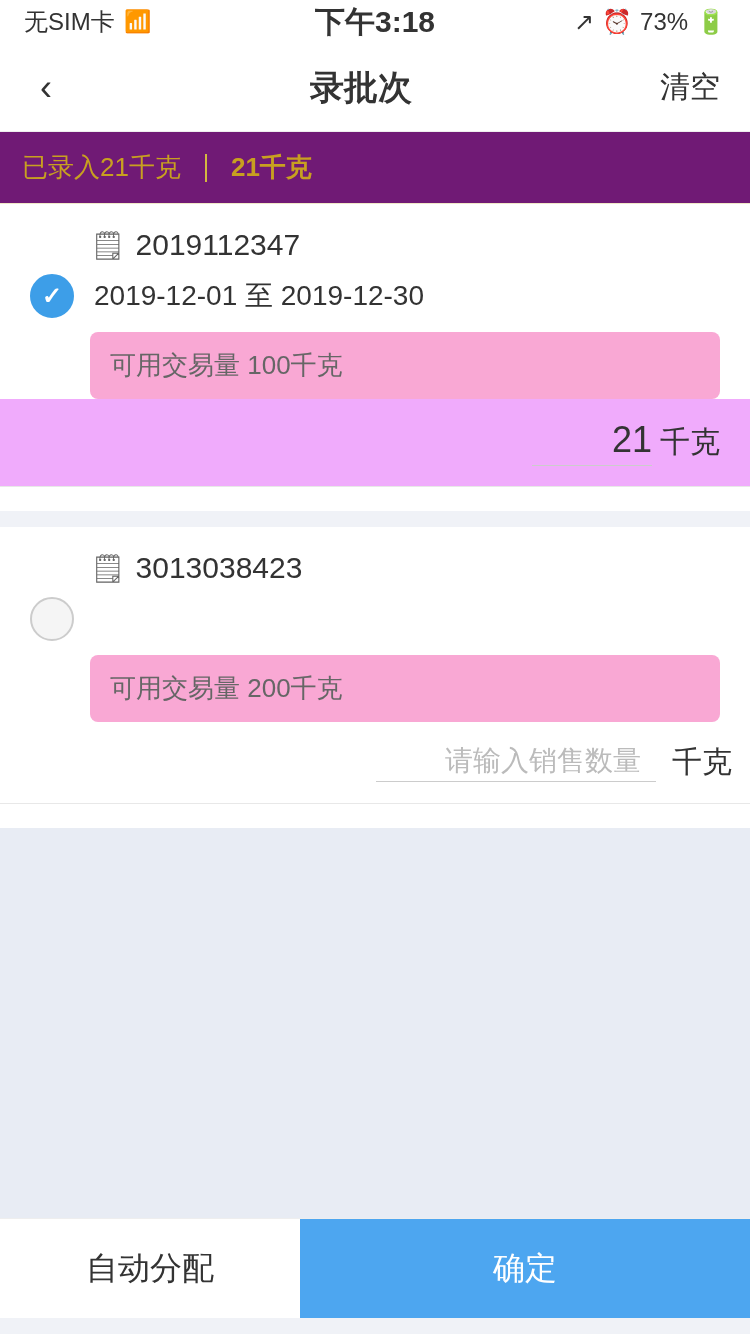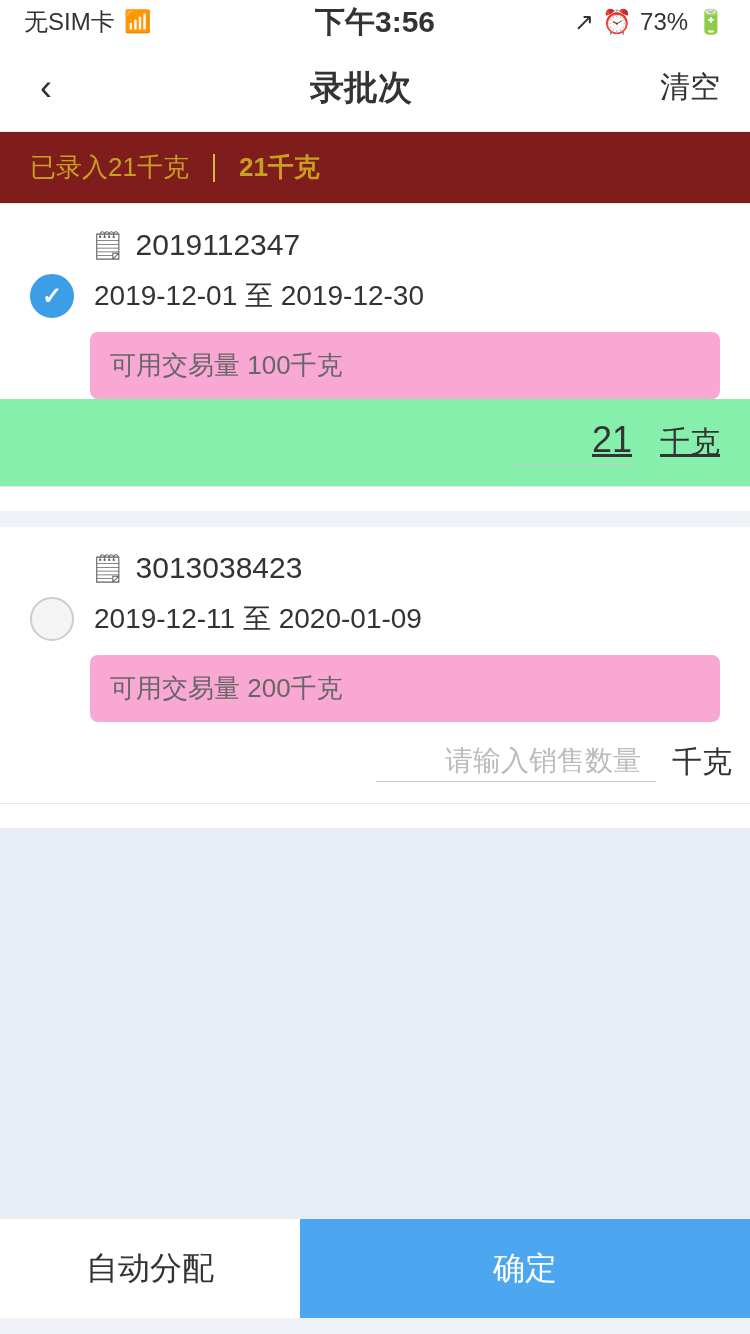--- a/index.html
+++ b/index.html
@@ -69,22 +69,22 @@
       color: #333;
     }
     .nav-clear {
       font-size: 30px;
       color: #333;
       cursor: pointer;
     }
 
     
     .info-banner {
-      background: #7f1d1d;
-      padding: 18px 30px;
+      background: #701a75;
+      padding: 18px 22px;
       display: flex;
       align-items: center;
       gap: 24px;
       border-bottom: 1px solid #f0e8c8;
     }
     .info-banner-label {
       font-size: 26px;
       color: #c8a020;
     }
     .info-banner-divider {
@@ -157,28 +157,27 @@
       background: #f9a8d4;
       border-radius: 8px;
       padding: 16px 20px;
       font-size: 26px;
       color: #666;
       margin-bottom: 0;
     }
 
     
     .quantity-row {
-      background: #86efac;
+      background: #f0abfc;
       padding: 20px 30px;
       display: flex;
       align-items: center;
       justify-content: flex-end;
-      gap: 28px;
+      gap: 8px;
       border-bottom: 1px solid #e8e8e8;
-      text-decoration: underline;
     }
     .quantity-value {
       font-size: 36px;
       color: #333;
       font-weight: 500;
     }
     .quantity-unit {
       font-size: 30px;
       color: #333;
     }
@@ -272,21 +271,21 @@
     }
   </style>
 </head>
 <body>
 
 <div class="status-bar">
   <div class="status-left">
     <span>无SIM卡</span>
     <span class="wifi-icon">📶</span>
   </div>
-  <div class="status-center">下午3:56</div>
+  <div class="status-center">下午3:18</div>
   <div class="status-right">
     <span>↗</span>
     <span>⏰</span>
     <span>73%</span>
     <span>🔋</span>
   </div>
 </div>
 
 <div class="nav-bar">
   <span class="nav-back">‹</span>
@@ -324,21 +323,20 @@
 <div class="section-separator"></div>
 
 <div class="batch-item-wrapper">
   <div class="batch-item">
     <div class="batch-item-header">
       <span class="batch-id-icon">🗒</span>
       <span class="batch-id">3013038423</span>
     </div>
     <div class="batch-date-row">
       <div class="radio-circle"></div>
-      <span class="batch-date">2019-12-11 至 2020-01-09</span>
     </div>
     <div class="batch-available">可用交易量 200千克</div>
   </div>
 
   <div class="input-row">
     <input class="qty-input" type="number" placeholder="请输入销售数量" style="">
     <span class="input-unit">千克</span>
   </div>
 </div>
 

